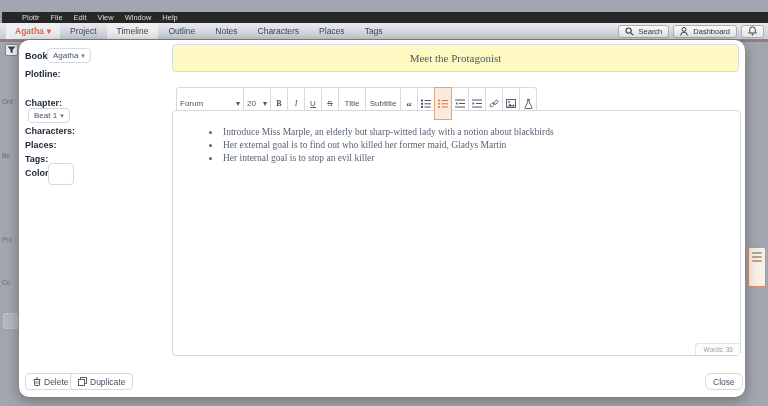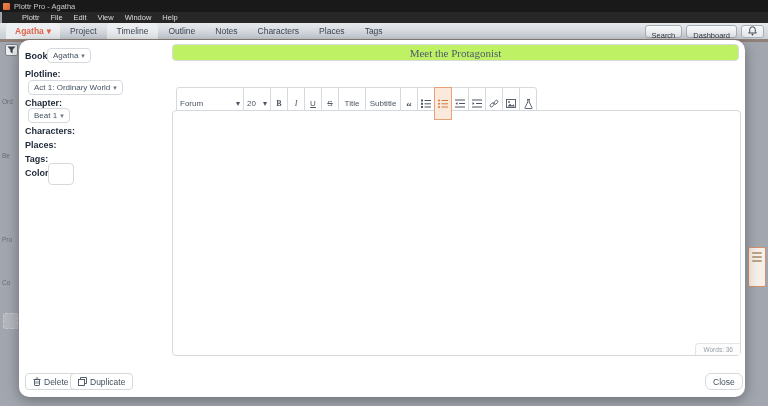--- a/index.html
+++ b/index.html
@@ -36,21 +36,21 @@
   }
   .view-tab{
     padding:0 10px; display:flex; align-items:center;
     font-size:8.5px; color:#3c4654;border-radius:7px;
   }
   .view-tab.active{ background:rgba(240,242,244,.8); border-radius:4px 4px 0 0; }
   .tabbar-right{ margin-left:auto; display:flex; align-items:center; gap:4px; margin-right:4px; }
   .bar-btn{
     height:13px; padding:0 6px; display:flex; align-items:center; gap:5px;
     background:linear-gradient(#f8f9fa,#e6e8eb); border:1px solid #a9afb7;
-    border-radius:3px; font-size:7.5px; color:#2f3640;flex-direction:column;
+    border-radius:3px; font-size:7.5px; color:#2f3640;
   }
   .bar-btn svg{ display:block; }
   
   .backdrop{ position:absolute; left:0; top:40px; width:768px; height:366px; background:#a2a6ae; }
   .backdrop-accent{ position:absolute; left:0; top:0; width:768px; height:2px; background:#8a6f62; opacity:.7; }
   .funnel-btn{
     position:absolute; left:5px; top:4px; width:13px; height:12px;
     background:#eef0f1; border:1px solid #7e838a; border-radius:2px;
     display:flex; align-items:center; justify-content:center;
   }
@@ -75,23 +75,23 @@
     position:absolute; display:flex; align-items:center; justify-content:space-between;
     gap:3px; padding:0 5px; background:#fff; border:1px solid #d5d9de; border-radius:4px;
     font-size:8px; color:#42505f; cursor:pointer;
   }
   .dd .caret{ font-size:7px; color:#6b7684; }
   .color-box{
     position:absolute; left:29px; top:123px; width:26px; height:22px;
     border:1px solid #d5d9de; border-radius:4px; background:#fff;
   }
   .title-input{
-    position:absolute; left:153px; top:4px; width:567px; height:17px;
+    position:absolute; left:153px; top:4px; width:567px; height:28px;
     border:1px solid #d7dbdf; border-radius:4px; text-align:center;
-    font-family:"Liberation Serif", serif; font-size:11px; color:#4e5a6e; background:#bef264;
+    font-family:"Liberation Serif", serif; font-size:11px; color:#4e5a6e; background:#fef9c3;
   }
   .dlg-tabs{
     position:absolute; left:157px; top:24px; height:18px;
     display:flex; align-items:center; gap:14px;
   }
   .dlg-tab{ font-size:8.5px; color:#3c8fd4; padding:3px 9px; }
   .dlg-tab.active{ background:#e9ebee; border-radius:4px; color:#39434f; }
   .add-template{ font-size:8.5px; color:#3c8fd4; }
   
   .toolbar{ position:absolute; left:157px; top:47px; display:flex; align-items:stretch; height:33px; }
@@ -134,24 +134,20 @@
   }
   .btn-delete{ left:6px; }
   .btn-duplicate{ left:51px; }
   .btn-close{ left:686px;border-radius:6px; }
 </style>
 </head>
 <body>
 
 <div class="screen">
 
-  <div class="titlebar">
-    <span class="app-icon"></span>
-    <span class="titlebar-text">Plottr Pro - Agatha</span>
-  </div>
 
   <div class="menubar">
     <span class="menu-item">Plottr</span>
     <span class="menu-item">File</span>
     <span class="menu-item">Edit</span>
     <span class="menu-item">View</span>
     <span class="menu-item">Window</span>
     <span class="menu-item">Help</span>
   </div>
 
@@ -212,24 +208,20 @@
 
   <div class="dialog">
 
     <span class="fld-label" style="left:6px; top:11px">Book:</span>
     <div class="dd" style="left:28px; top:8px; height:15px;">
       <span>Agatha</span>
       <span class="caret">▾</span>
     </div>
 
     <span class="fld-label" style="left:6px; top:29px">Plotline:</span>
-    <div class="dd" style="left:9px; top:40px; height:15px;">
-      <span>Act 1: Ordinary World</span>
-      <span class="caret">▾</span>
-    </div>
 
     <span class="fld-label" style="left:6px; top:58px">Chapter:</span>
     <div class="dd" style="left:9px; top:68px; height:15px;">
       <span>Beat 1</span>
       <span class="caret">▾</span>
     </div>
 
     <span class="fld-label" style="left:6px; top:86px">Characters:</span>
     <span class="fld-label" style="left:6px; top:100px">Places:</span>
     <span class="fld-label" style="left:6px; top:114px">Tags:</span>
@@ -305,20 +297,25 @@
         </svg>
       </div>
       <div class="tb" style="width:18px">
         <svg width="9" height="10" viewBox="0 0 9 10">
           <path d="M3 0.5 H6 M3.8 0.8 V3 L1 8.6 a0.6 0.6 0 0 0 0.5 0.9 h6 a0.6 0.6 0 0 0 0.5-0.9 L5.2 3 V0.8" fill="none" stroke="#4a5462" stroke-width="0.9"></path>
         </svg>
       </div>
     </div>
 
     <div class="editor">
+      <ul>
+        <li>Introduce Miss Marple, an elderly but sharp-witted lady with a notion about blackbirds</li>
+        <li>Her external goal is to find out who killed her former maid, Gladys Martin</li>
+        <li>Her internal goal is to stop an evil killer</li>
+      </ul>
       <div class="word-badge">Words: 36</div>
     </div>
 
     <div class="foot-btn btn-delete">
       <svg width="8" height="9" viewBox="0 0 8 9">
         <rect x="1.5" y="2.5" width="5" height="6" rx="0.6" fill="none" stroke="#42505f" stroke-width="0.9"></rect>
         <line x1="0.5" y1="2.5" x2="7.5" y2="2.5" stroke="#42505f" stroke-width="0.9"></line>
         <line x1="2.8" y1="1" x2="5.2" y2="1" stroke="#42505f" stroke-width="0.9"></line>
         <line x1="3" y1="4" x2="3" y2="7" stroke="#42505f" stroke-width="0.7"></line>
         <line x1="5" y1="4" x2="5" y2="7" stroke="#42505f" stroke-width="0.7"></line>

